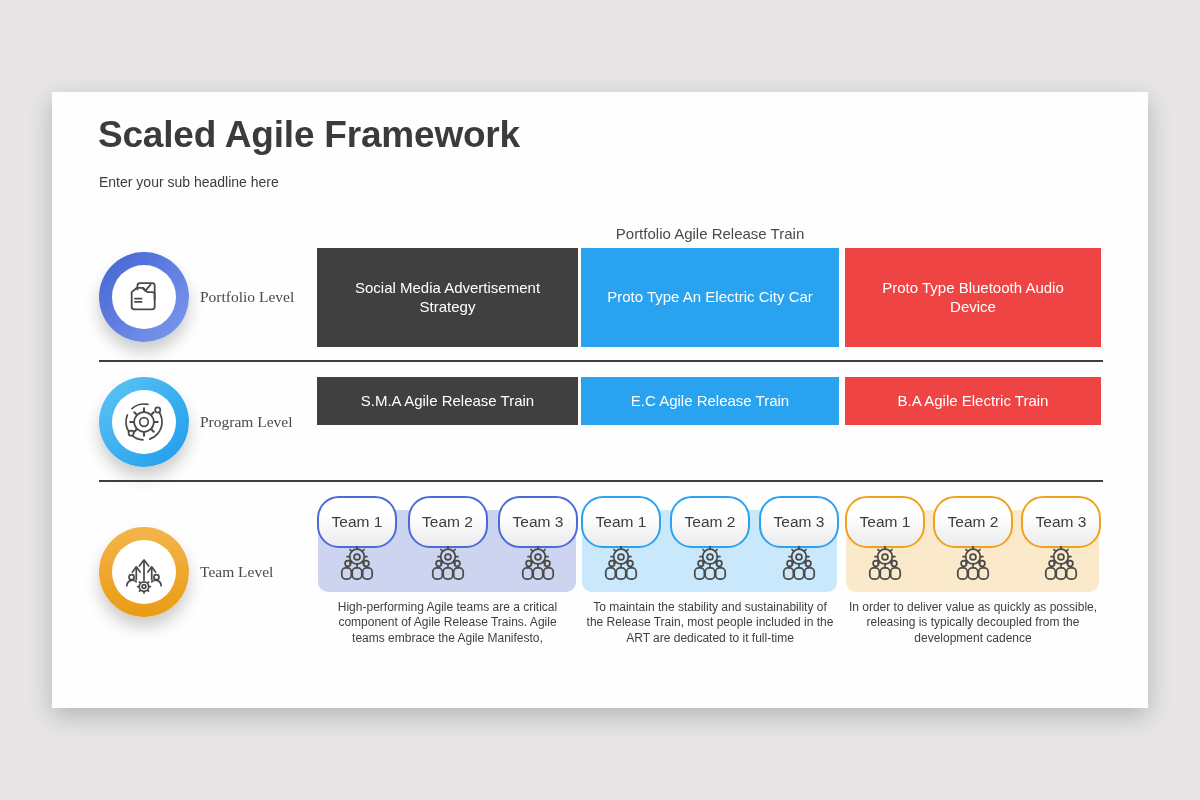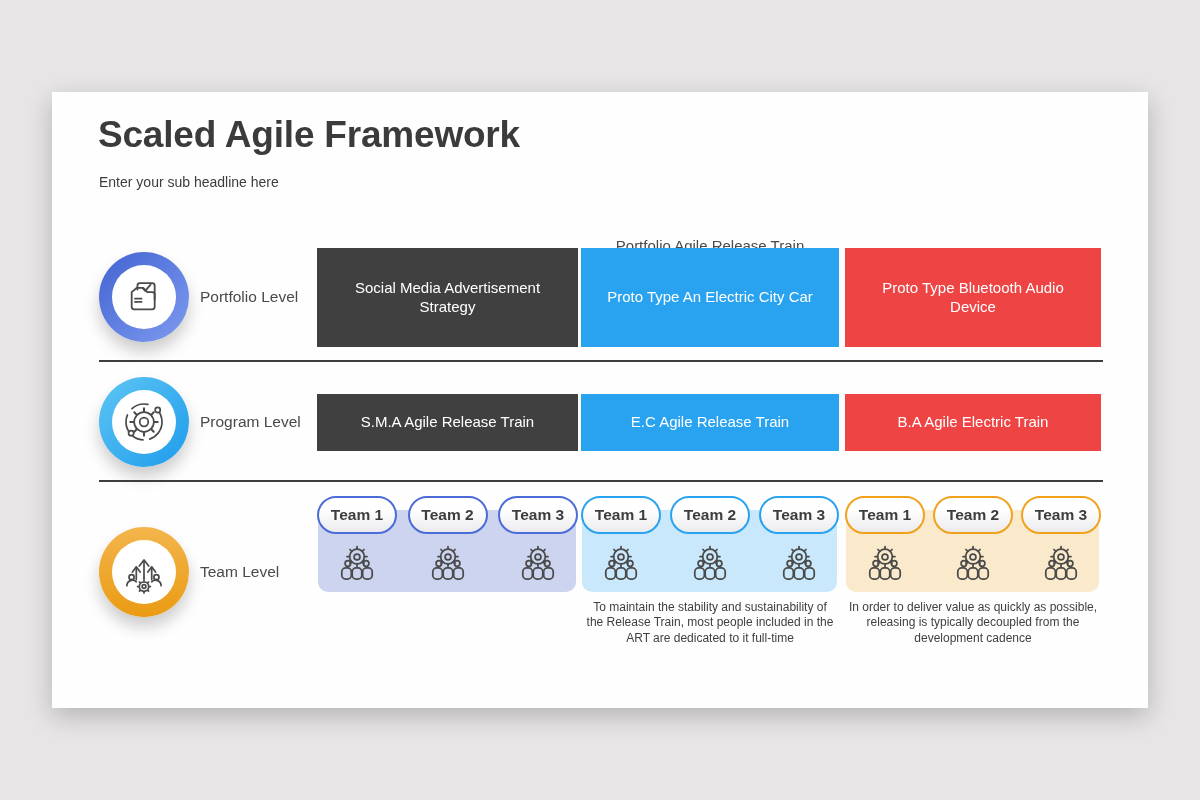--- a/index.html
+++ b/index.html
@@ -17,27 +17,27 @@
   .title{
     position:absolute;left:46px;top:22px;
     font-size:37px;color:#3b3b3b;letter-spacing:-0.2px;font-weight:700;
   }
   .subtitle{
     position:absolute;left:47px;top:82px;
     font-size:14px;color:#3d3d3d;
   }
   .banner-label{
     position:absolute;left:529px;width:258px;top:133px;
-    text-align:center;font-size:15px;color:#4a4a4a;margin-top:12px;
+    text-align:center;font-size:15px;color:#4a4a4a;
   }
   .col0{left:265px;width:261px}
   .col1{left:529px;width:258px}
   .col2{left:793px;width:256px}
   .row1{top:156px;height:99px}
-  .row2{top:302px;height:57px}
+  .row2{top:285px;height:48px}
   .box{
     position:absolute;box-sizing:border-box;
     display:flex;align-items:center;justify-content:center;
     text-align:center;color:#ffffff;font-size:15px;line-height:1.25;
     padding:0 26px;
   }
   .c-royal{background:#404040}
   .c-sky{background:#29a3f0}
   .c-orange{background:#ef4444}
   .divider{
@@ -50,40 +50,40 @@
   }
   .ring-inner{
     width:64px;height:64px;border-radius:50%;background:#ffffff;
     display:flex;align-items:center;justify-content:center;
   }
   .ring-portfolio{background:linear-gradient(135deg,#4363d2,#7e9bef);}
   .ring-program{background:linear-gradient(135deg,#5ec5f4,#1d9ceb);}
   .ring-team{background:linear-gradient(180deg,#f3b54c,#ea9b13);}
   .level-label{
     position:absolute;left:148px;width:140px;height:18px;
-    font-size:15.5px;color:#4a4a4a;
+    font-size:15.5px;color:#4a4a4a;font-family:Liberation Serif, serif;
   }
   .icon-art{stroke:#4a4a4a;fill:none;stroke-linecap:round;stroke-linejoin:round;}
   .tcol{position:absolute;top:404px;height:175px;}
   .panel{
     position:absolute;top:14px;left:1px;right:2px;height:82px;border-radius:10px;
   }
   .g-royal .panel{background:#cdd4ef}
   .g-sky   .panel{background:#c9e8fb}
   .g-orange .panel{background:#faeacb}
   .pills{
     position:absolute;top:0;left:0;right:0;
     display:flex;justify-content:space-between;
   }
   .pill{
-    box-sizing:border-box;width:80px;height:38px;border-radius:22px;
+    box-sizing:border-box;width:80px;height:52px;border-radius:22px;
     border:2px solid #000;
     background:linear-gradient(180deg,#ffffff 35%,#ebebee 100%);
     display:flex;align-items:center;justify-content:center;
-    font-size:15.5px;color:#3d3d3d;font-weight:bold;
+    font-size:15.5px;color:#3d3d3d;
   }
   .g-royal .pill{border-color:#4a6bd8}
   .g-sky   .pill{border-color:#29a3f0}
   .g-orange .pill{border-color:#f0a21c}
   .ticons{
     position:absolute;top:49px;left:0;right:0;
     display:flex;justify-content:space-between;
   }
   .ticon{width:80px;display:flex;justify-content:center;}
   .ticon svg{width:40px;height:37px;}
@@ -198,20 +198,21 @@
           <svg>
             <use href="#icon-team-group"></use>
           </svg>
         </div>
       <div class="ticon">
           <svg>
             <use href="#icon-team-group"></use>
           </svg>
         </div>
     </div>
+    <div class="desc">High-performing Agile teams are a critical component of Agile Release Trains. Agile teams embrace the Agile Manifesto,</div>
   </div>
 
   <div class="tcol col1 g-sky">
     <div class="panel"></div>
     <div class="pills">
       <div class="pill">Team 1</div>
       <div class="pill">Team 2</div>
       <div class="pill">Team 3</div>
     </div>
     <div class="ticons">

